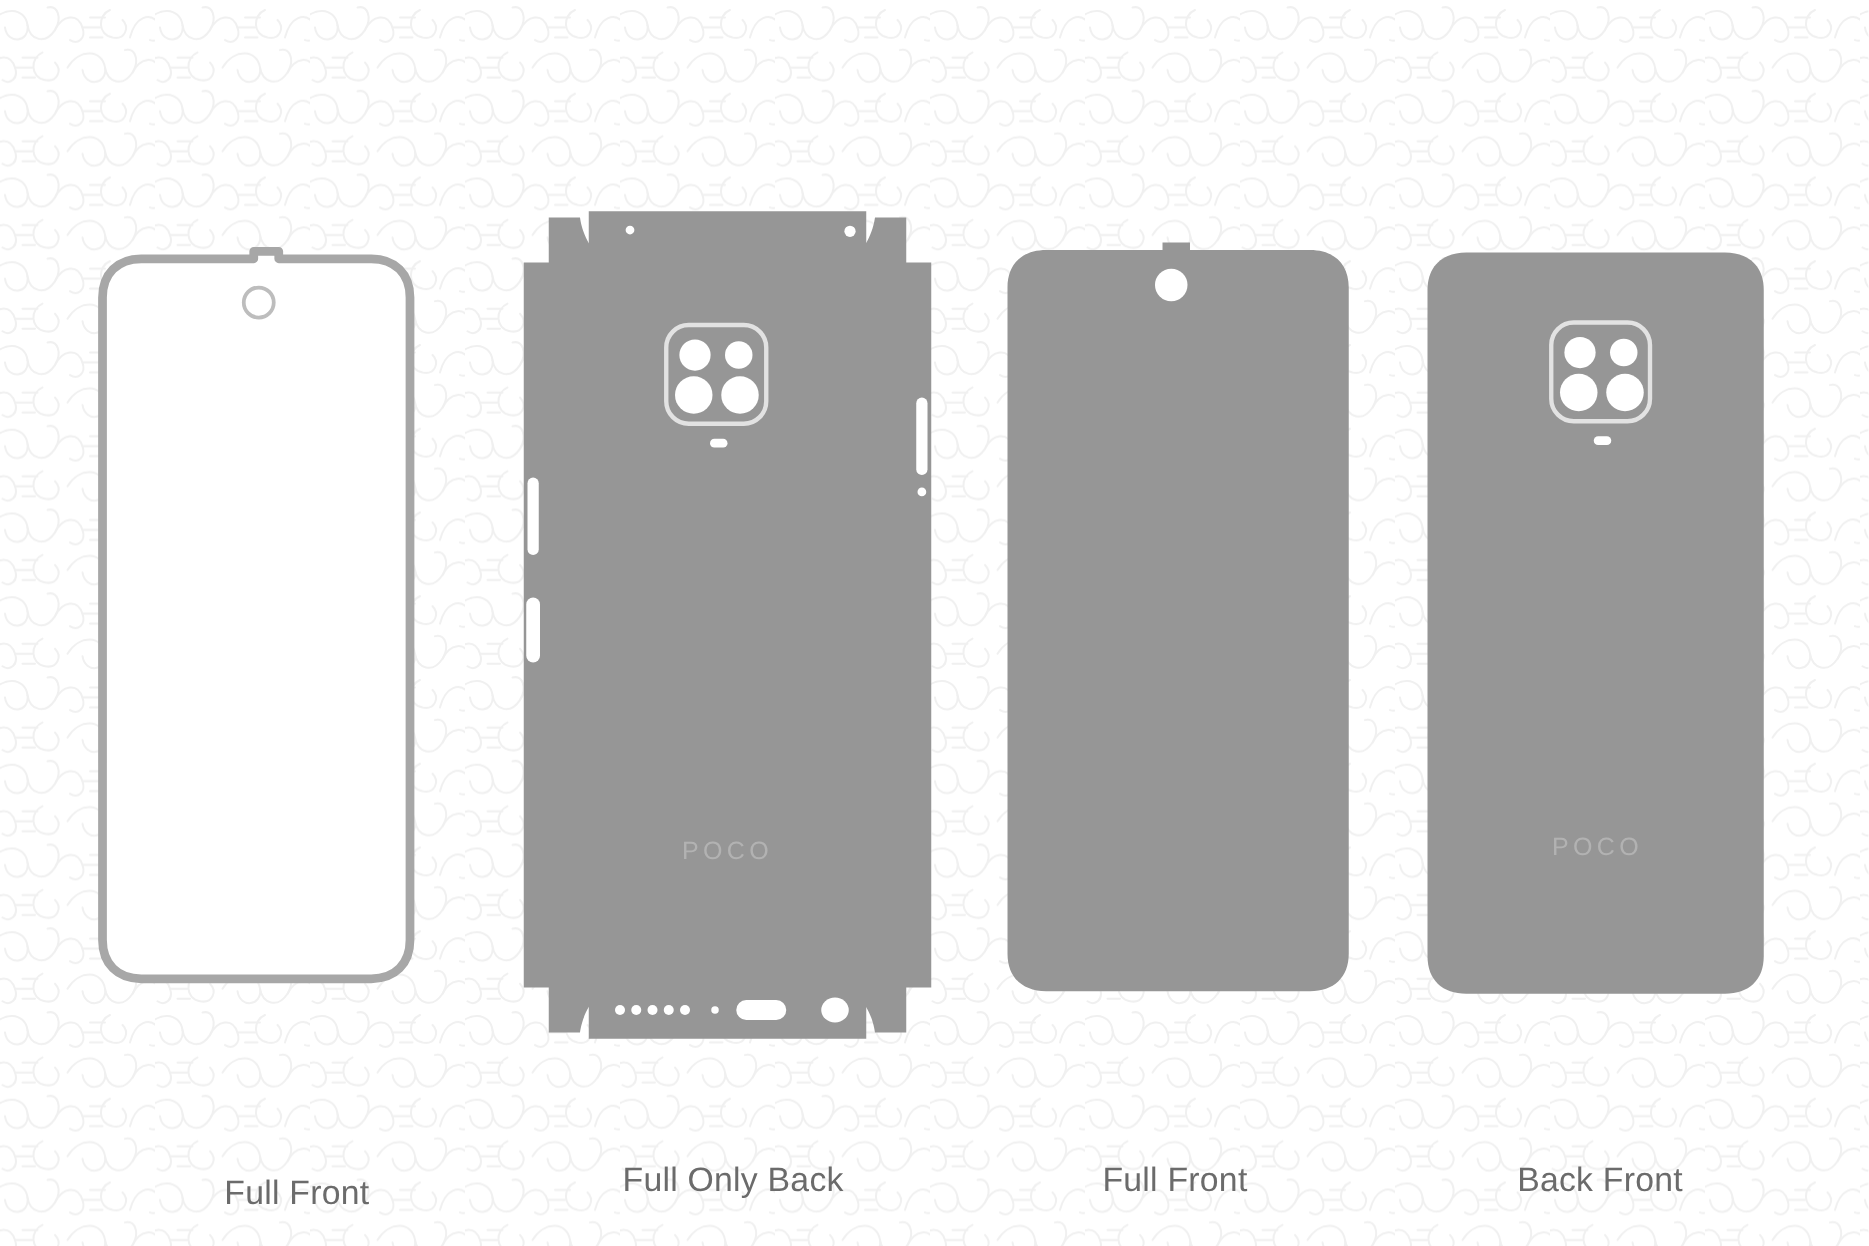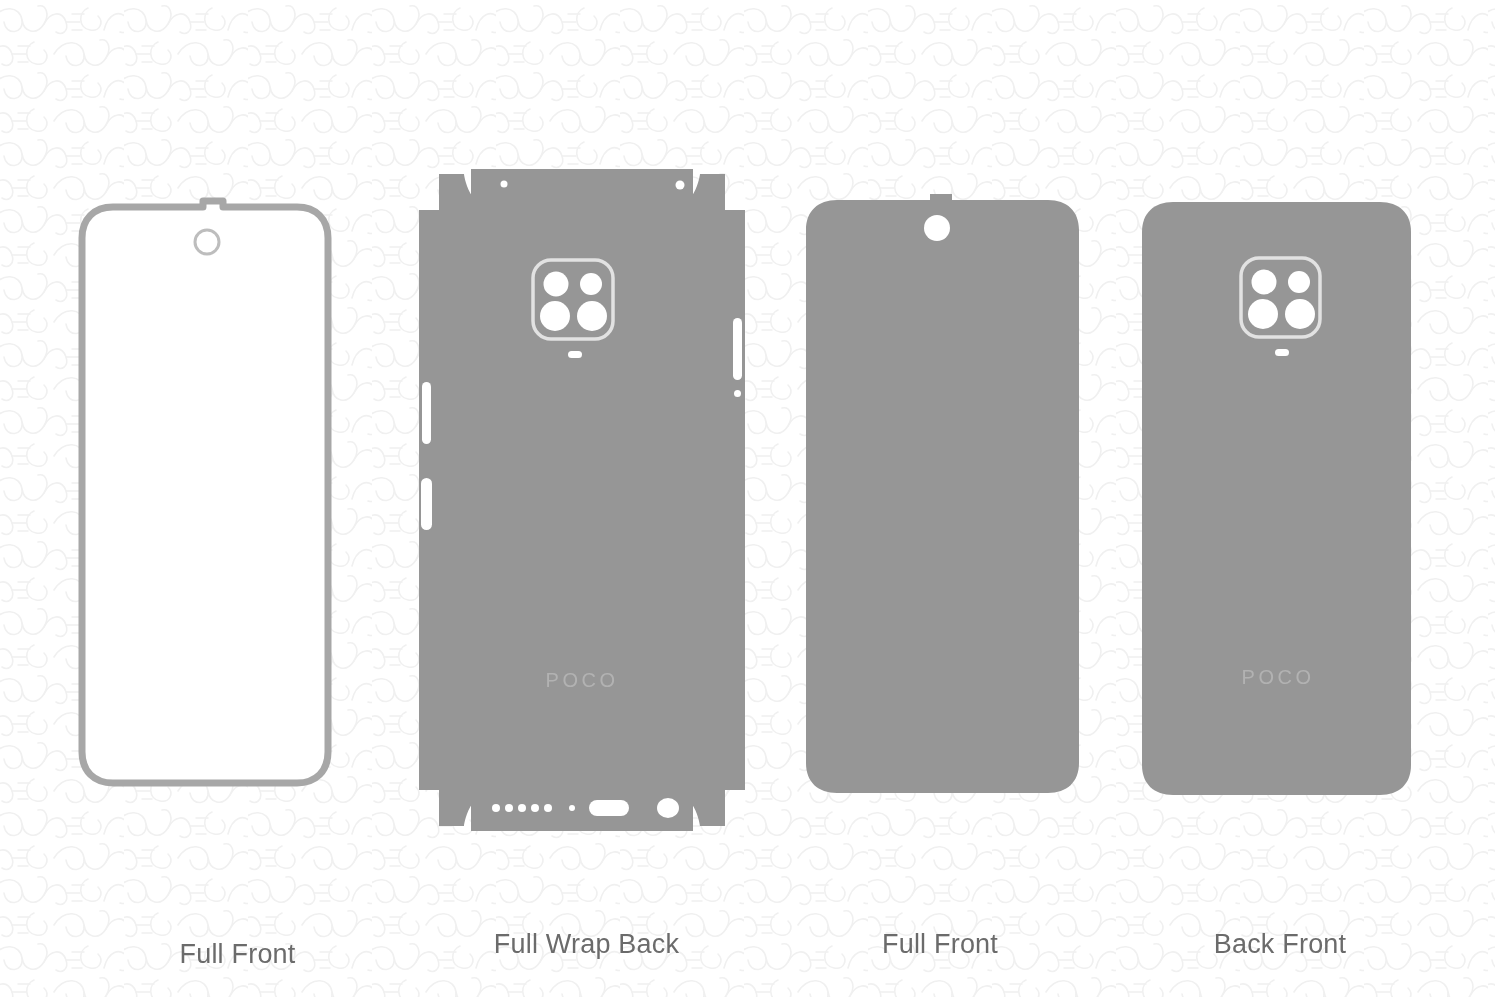--- a/index.html
+++ b/index.html
@@ -184,21 +184,21 @@
       <text x="140" y="488" text-anchor="middle" font-family="Liberation Sans, sans-serif" font-size="20" letter-spacing="3.5" fill="#b2b2b2">POCO</text>
     </svg>
 
   </div>
 
   <div class="caption cap-1">
     <div>Full Front</div>
   </div>
 
   <div class="caption cap-2">
-    <div>Full Wrap Back</div>
+    <div>Full Only Back</div>
     
   </div>
 
   <div class="caption cap-3">
     <div>Full Front</div>
     
   </div>
 
   <div class="caption cap-4">
     <div>Back Front</div>

